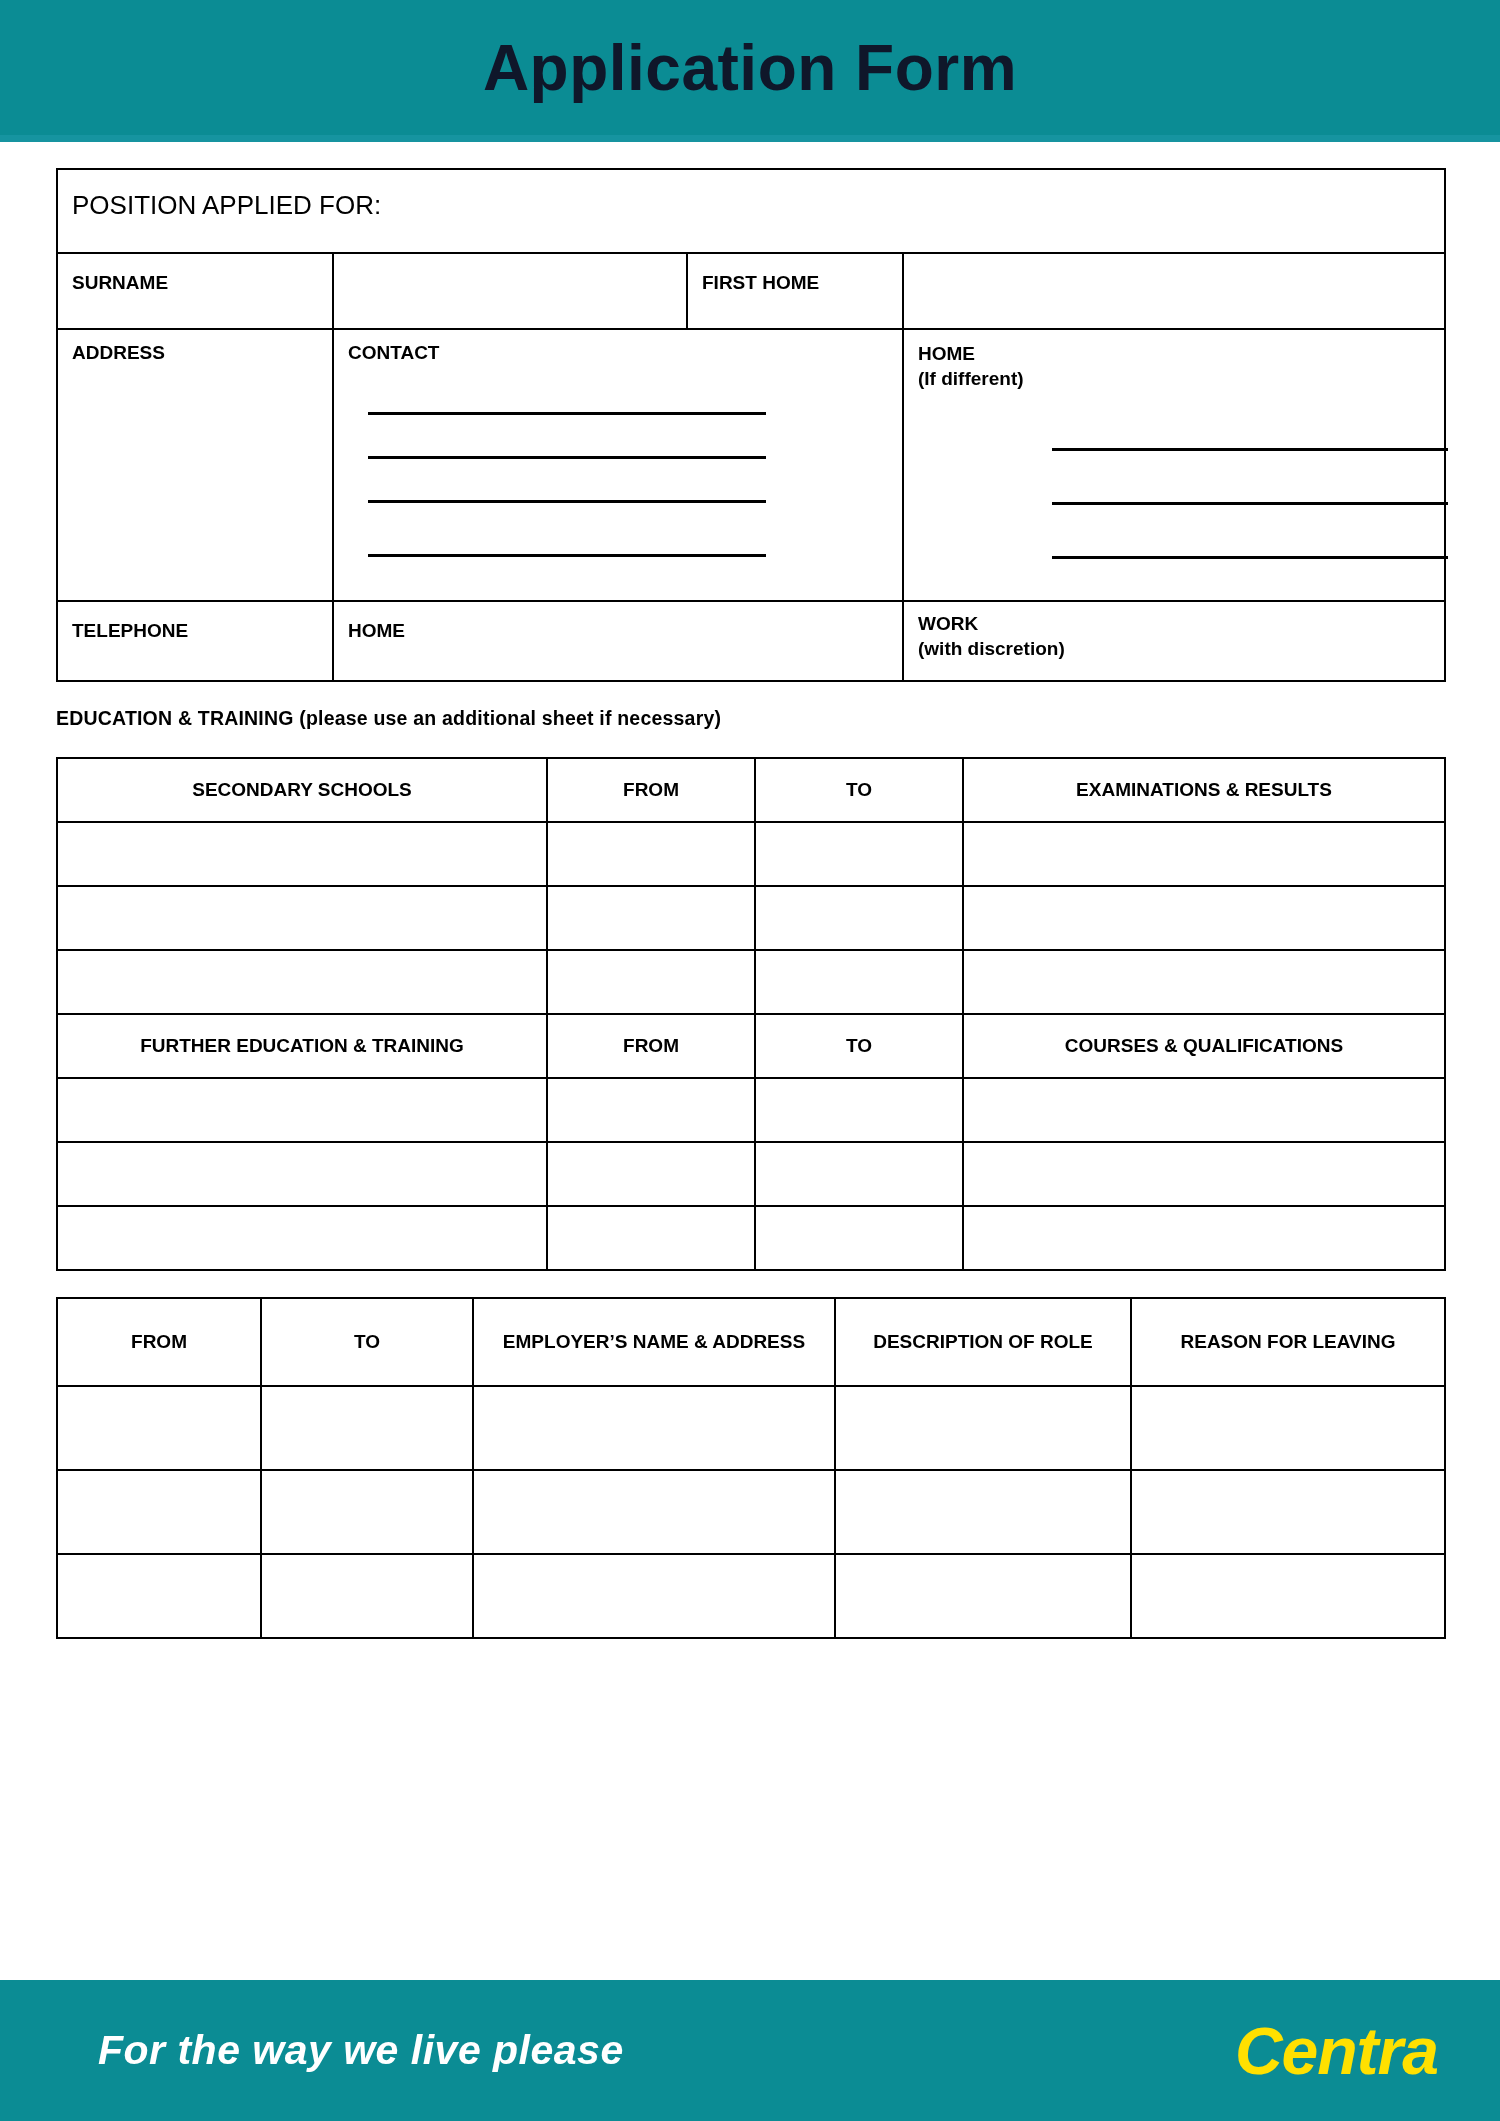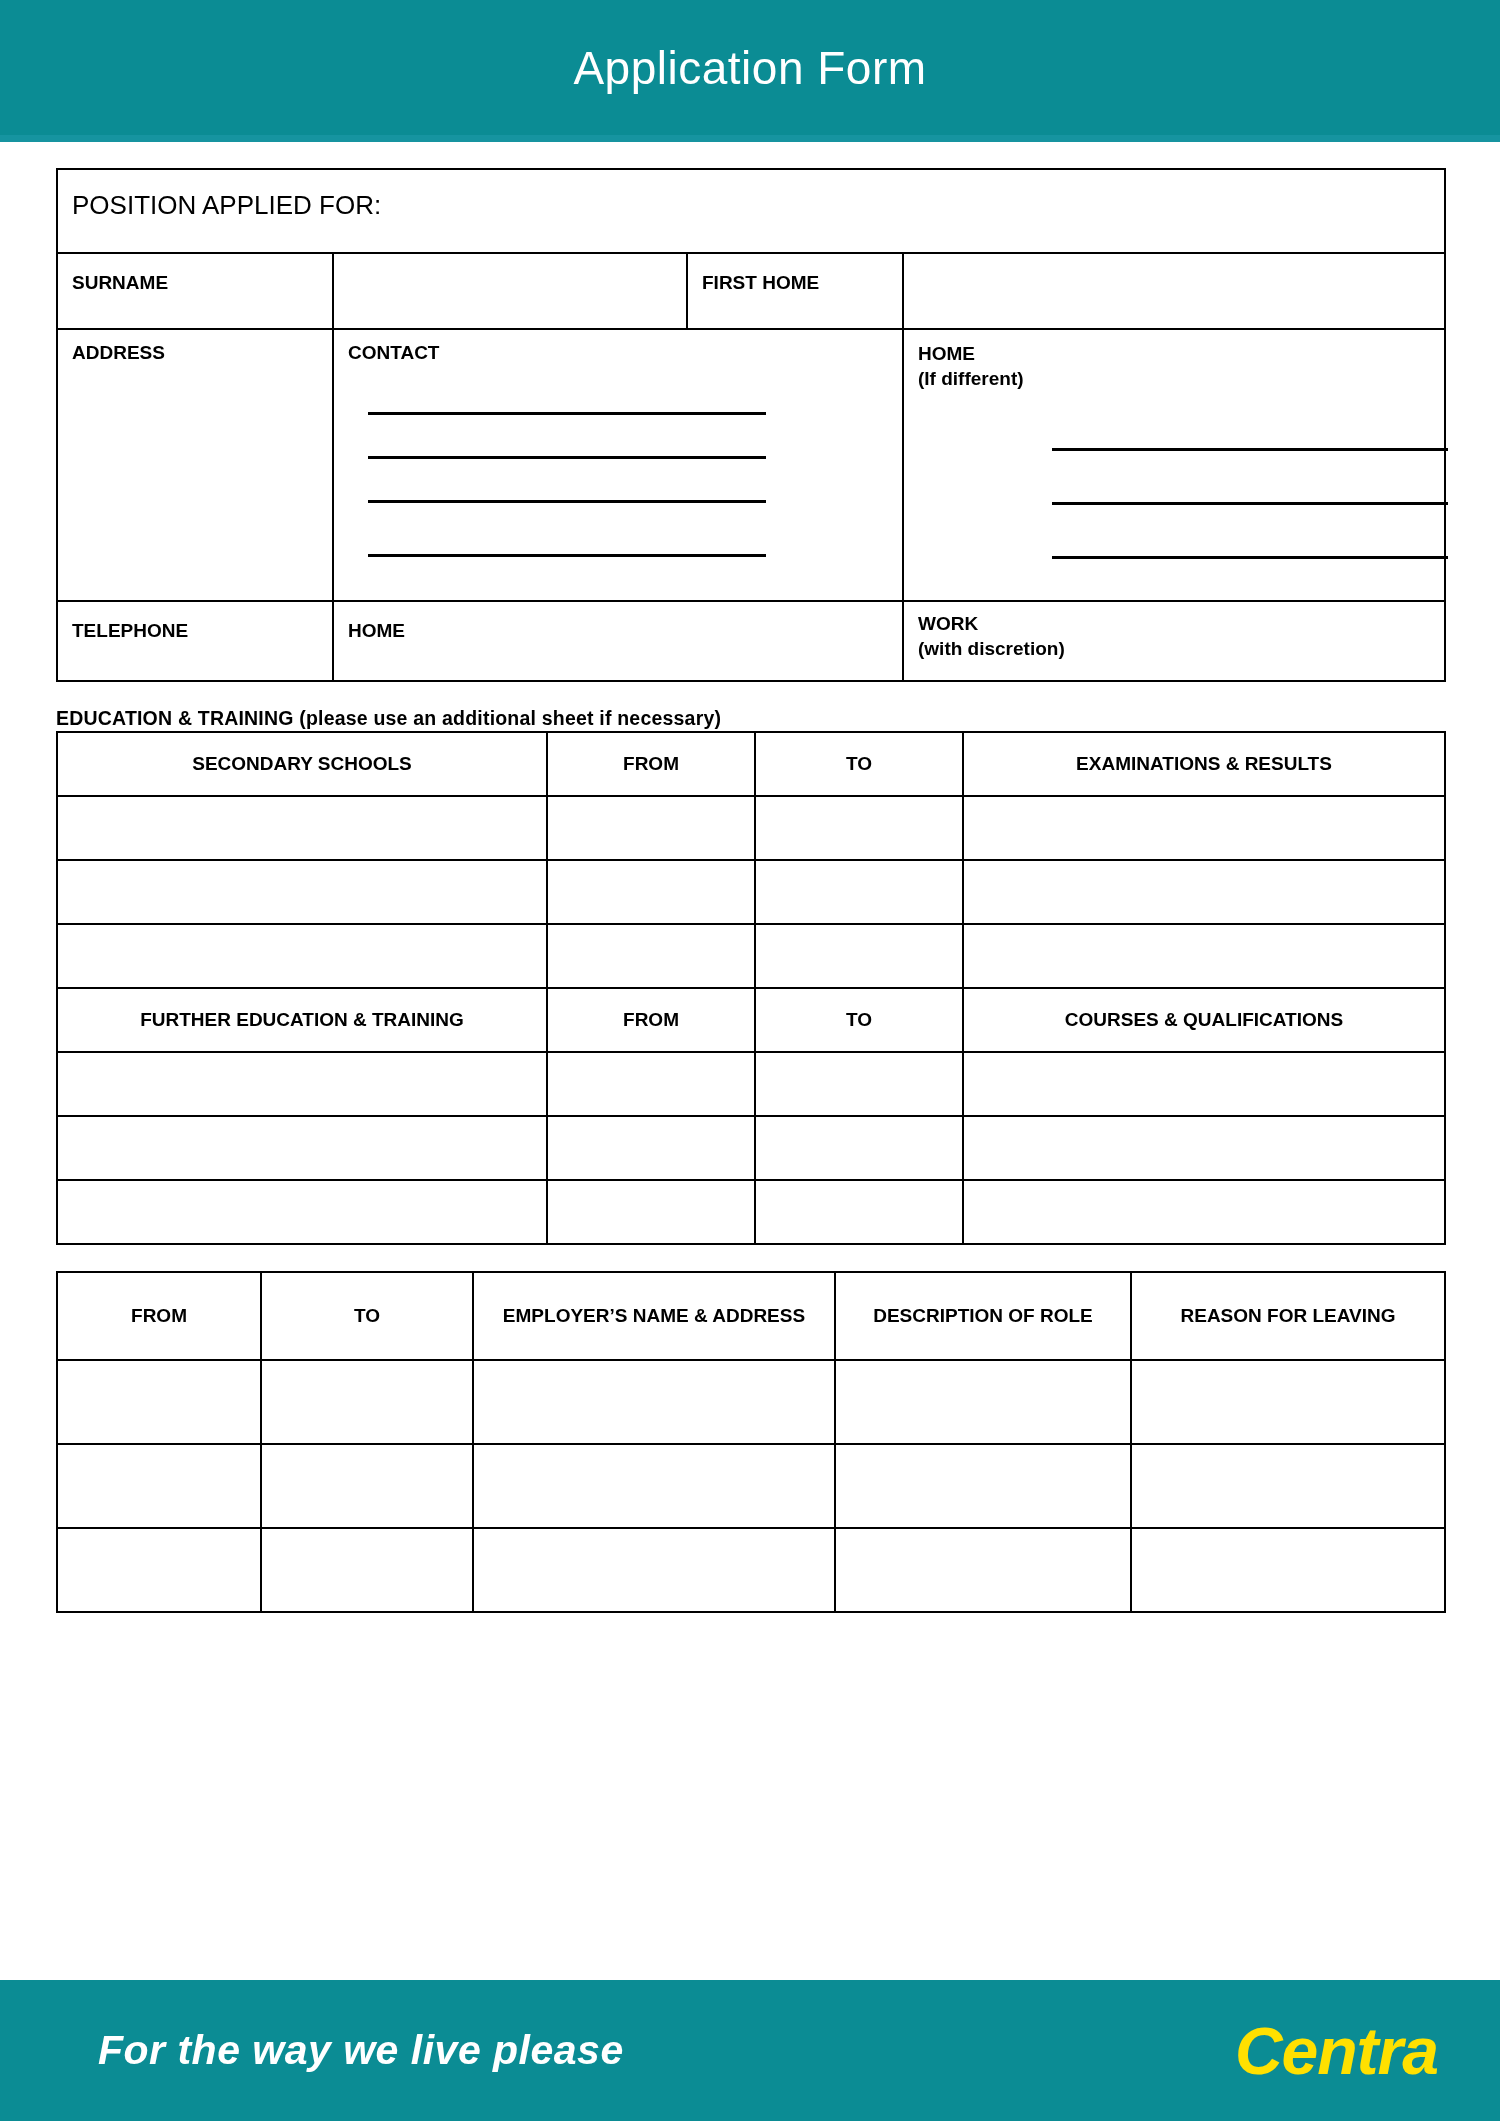--- a/index.html
+++ b/index.html
@@ -20,23 +20,23 @@
   .header-banner {
     width: 1500px;
     height: 135px;
     background: #0B8C94;
     display: flex;
     align-items: center;
     justify-content: center;
     box-sizing: border-box;
   }
   .header-title {
-    color: #ffffff;
-    font-size: 46px;
-    font-weight: normal;
+    color: #0f172a;
+    font-size: 64px;
+    font-weight: bold;
     letter-spacing: 0.5px;
     line-height: 1;
   }
   .header-underline {
     width: 1500px;
     height: 7px;
     background: #1694A0;
   }
 
   
@@ -118,20 +118,21 @@
     margin-bottom: 0;
     line-height: 1.28;
   }
   .section-title .sub {
     display: block;
     font-weight: bold;
   }
 
   
   .edu-table {
+    margin-top: 26px;
     border-radius: 18px;
   }
   .edu-table th {
     text-align: center;
     height: 54px;
     vertical-align: middle;
     font-size: 19px;
     padding: 4px 6px;
   }
   .edu-table td.blank {

